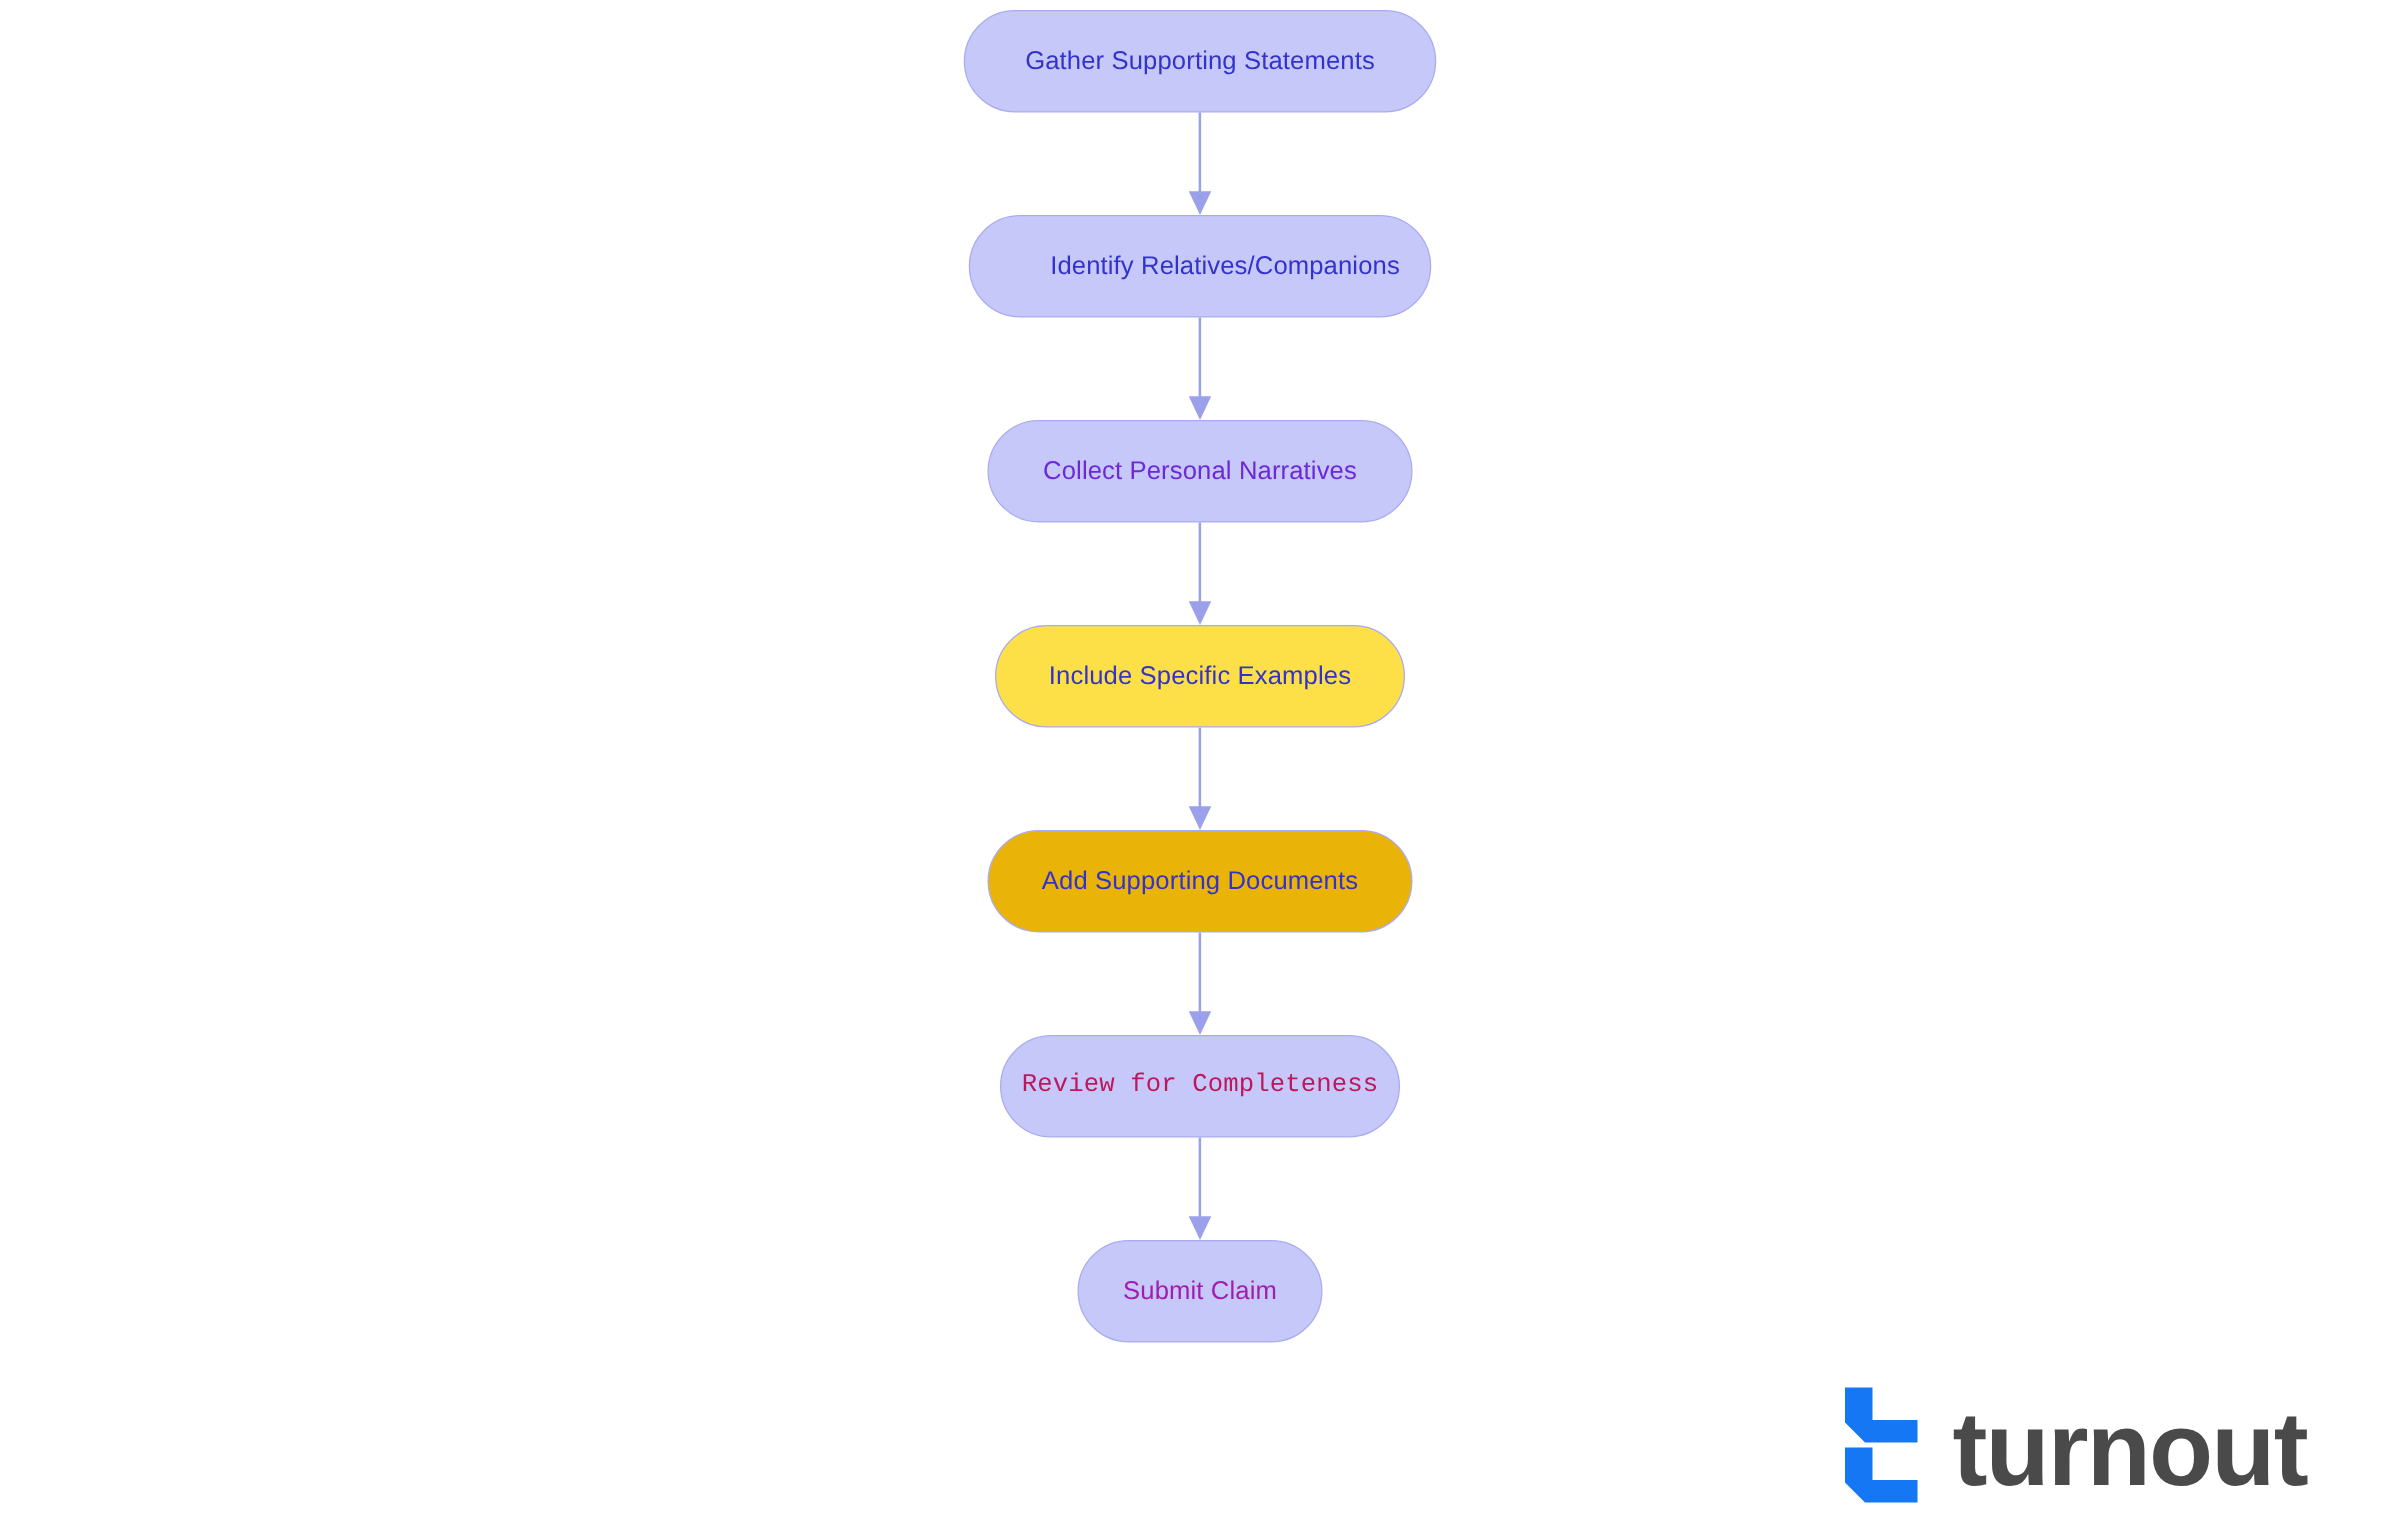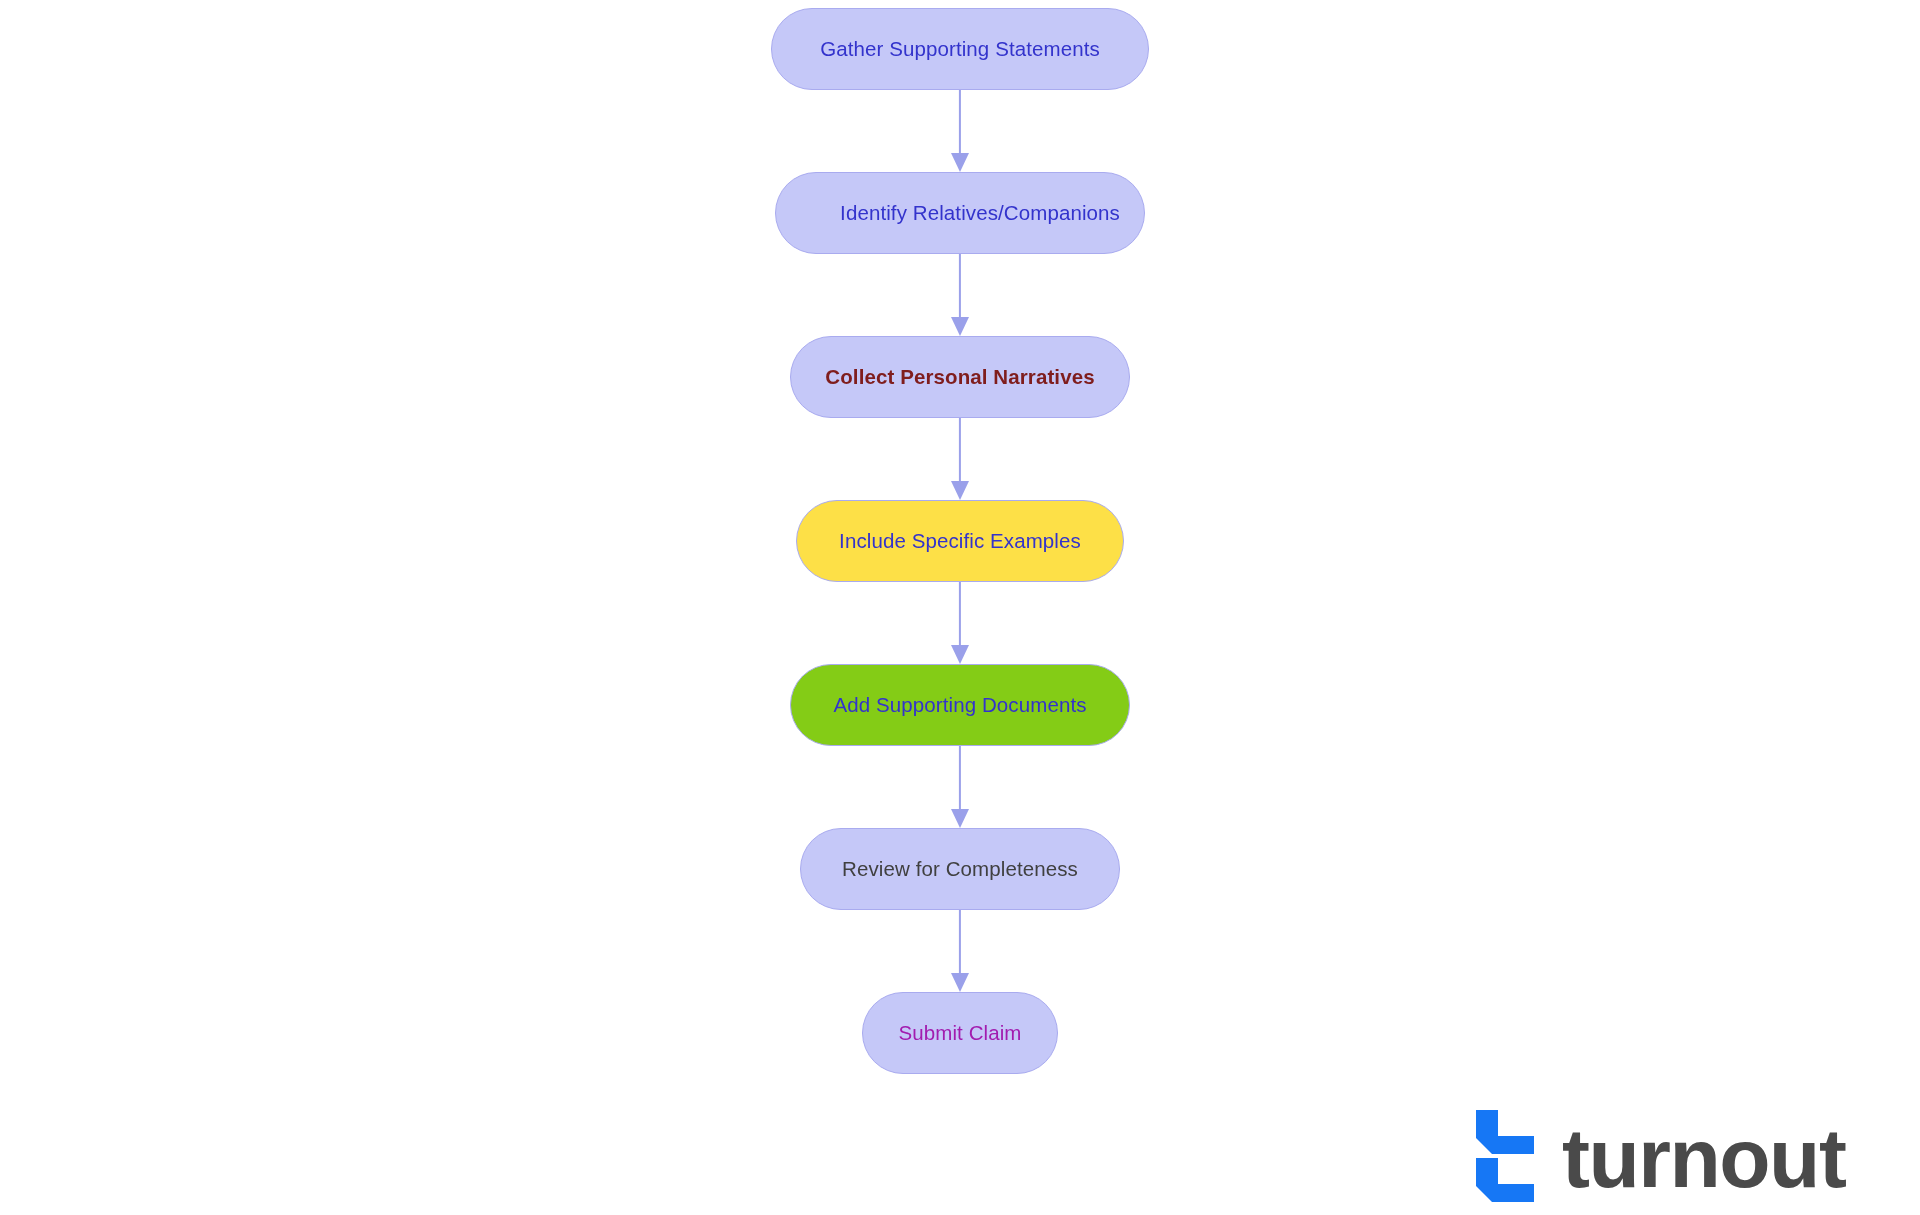--- a/index.html
+++ b/index.html
@@ -118,42 +118,42 @@
         <span class="head" style="border-top-color: rgb(154, 160, 234);"></span>
       </div>
       <div class="node" style="width: 370px; background: rgb(197, 200, 248); border-color: rgb(169, 171, 239);">
         <span class="node-label" style="color: rgb(51, 51, 204); margin-left: 40px;">Identify Relatives/Companions</span>
       </div>
       <div class="connector">
         <span class="stem" style="background: rgb(154, 160, 234);"></span>
         <span class="head" style="border-top-color: rgb(154, 160, 234);"></span>
       </div>
       <div class="node" style="width: 340px; background: rgb(197, 200, 248); border-color: rgb(169, 171, 239);">
-        <span class="node-label" style="color: #7f1d1d; font-weight: bold;">Collect Personal Narratives</span>
+        <span class="node-label" style="color: #6d28d9;">Collect Personal Narratives</span>
       </div>
       <div class="connector">
         <span class="stem" style="background: rgb(154, 160, 234);"></span>
         <span class="head" style="border-top-color: rgb(154, 160, 234);"></span>
       </div>
       <div class="node" style="width: 328px; background: #fde047; border-color: rgb(169, 171, 239);">
         <span class="node-label" style="color: rgb(51, 51, 204);">Include Specific Examples</span>
       </div>
       <div class="connector">
         <span class="stem" style="background: rgb(154, 160, 234);"></span>
         <span class="head" style="border-top-color: rgb(154, 160, 234);"></span>
       </div>
-      <div class="node" style="width: 340px; background: #84cc16; border-color: rgb(169, 171, 239);">
+      <div class="node" style="width: 340px; background: #eab308; border-color: rgb(169, 171, 239);">
         <span class="node-label" style="color: rgb(51, 51, 204);">Add Supporting Documents</span>
       </div>
       <div class="connector">
         <span class="stem" style="background: rgb(154, 160, 234);"></span>
         <span class="head" style="border-top-color: rgb(154, 160, 234);"></span>
       </div>
       <div class="node" style="width: 320px; background: rgb(197, 200, 248); border-color: rgb(169, 171, 239);">
-        <span class="node-label" style="color: #404040;">Review for Completeness</span>
+        <span class="node-label" style="color: #be185d; font-family: Liberation Mono, monospace;">Review for Completeness</span>
       </div>
       <div class="connector">
         <span class="stem" style="background: rgb(154, 160, 234);"></span>
         <span class="head" style="border-top-color: rgb(154, 160, 234);"></span>
       </div>
       <div class="node" style="width: 196px; background: rgb(197, 200, 248); border-color: rgb(169, 171, 239);">
         <span class="node-label" style="color: #a21caf;">Submit Claim</span>
       </div>
     </div>
 

